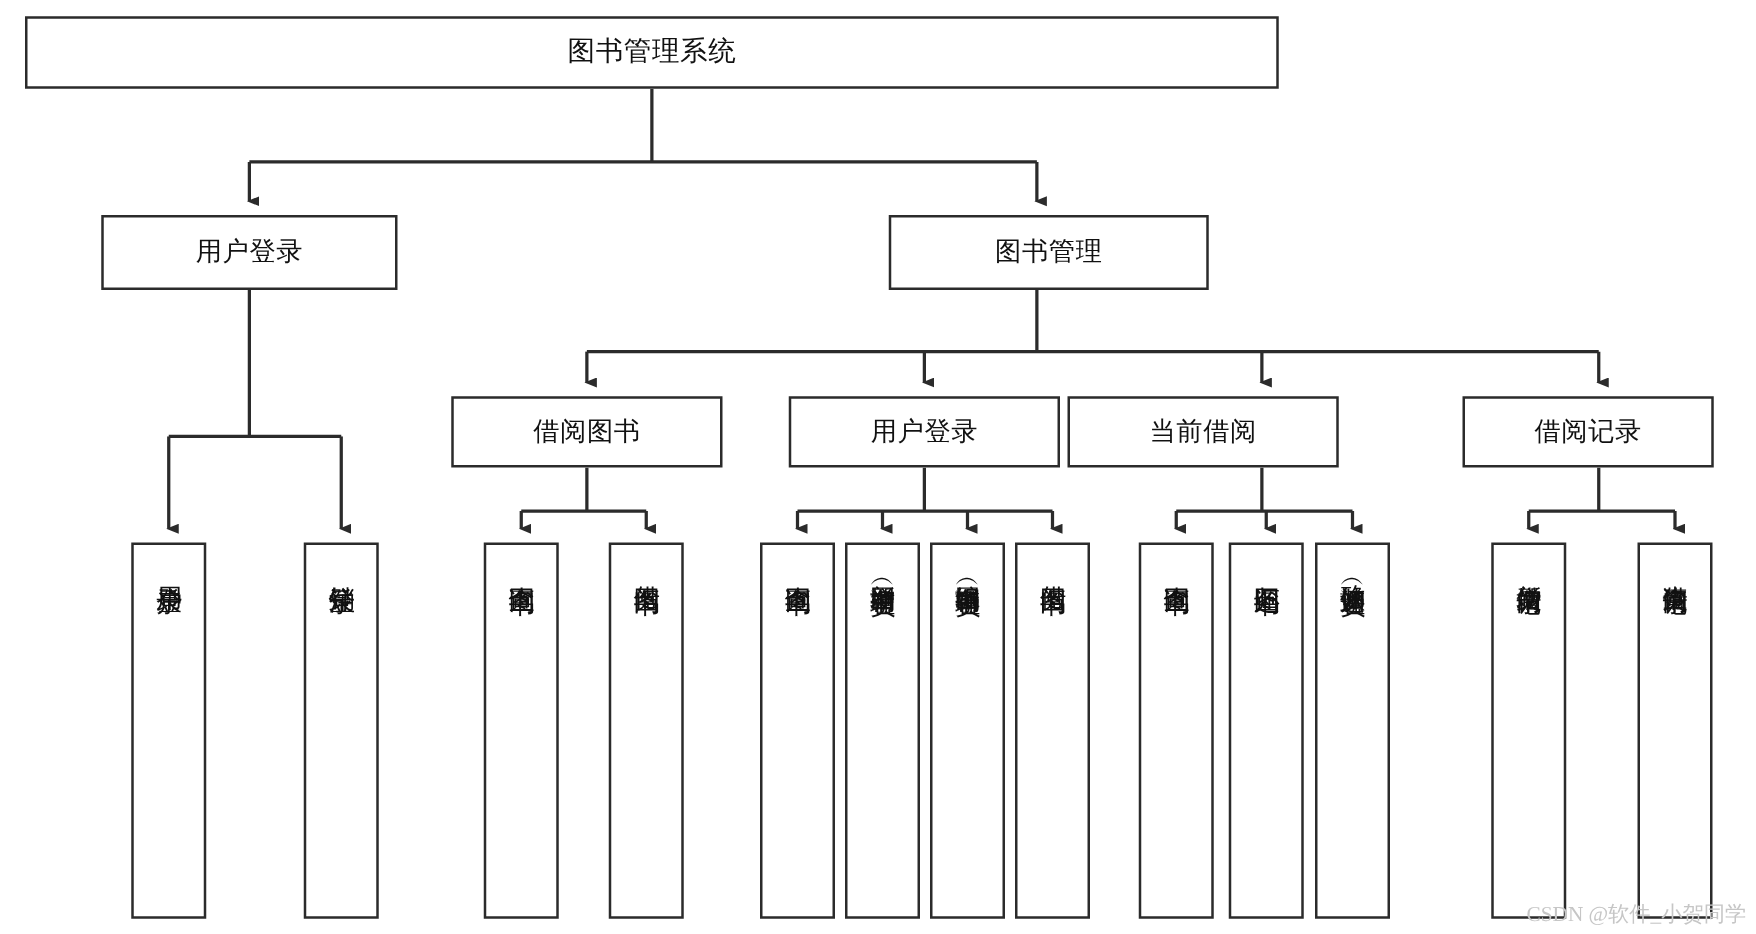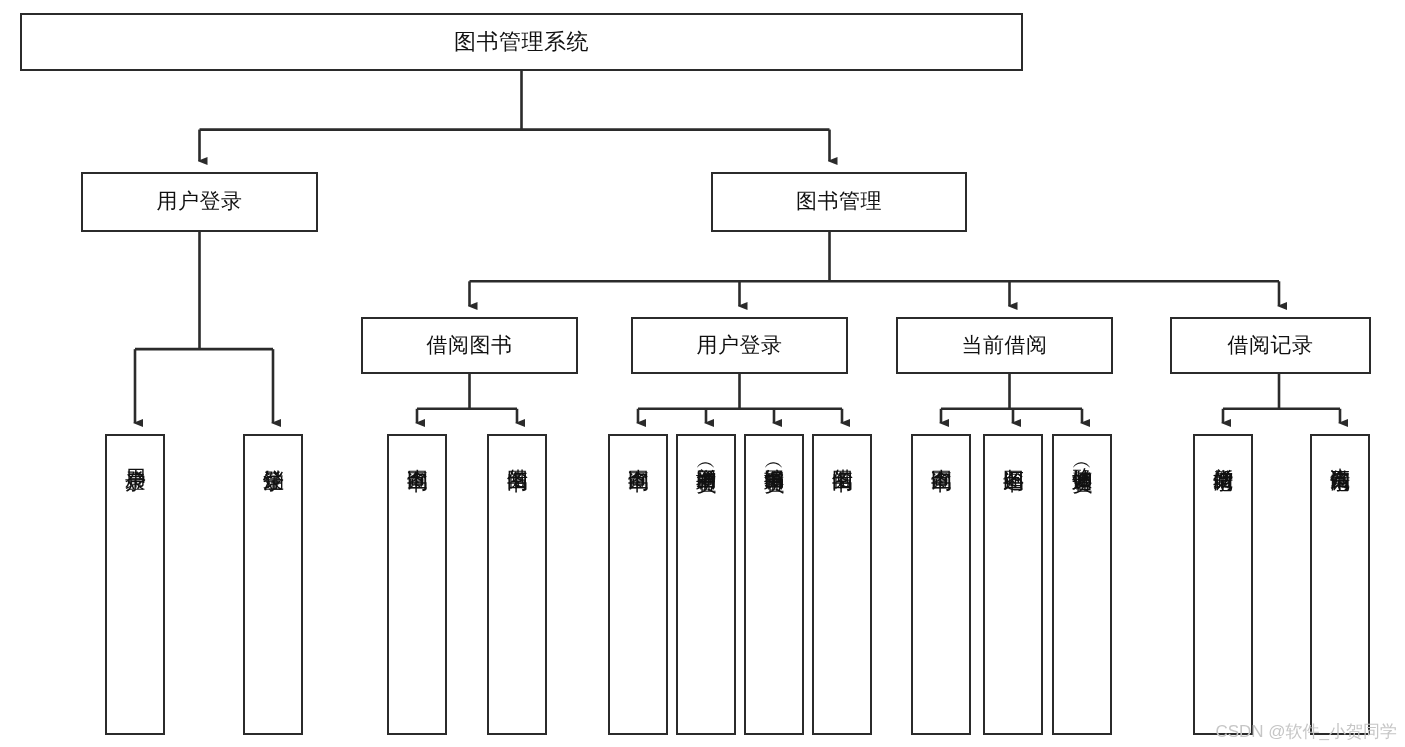--- a/index.html
+++ b/index.html
@@ -62,21 +62,21 @@
     font-size: 20px;
   }
   #watermark {
     position: absolute;
     right: 8px;
     bottom: 4px;
     font-size: 17px;
     color: #c6c6c6;
     z-index: 9;
     white-space: nowrap;
-    font-family: Liberation Sans, sans-serif;
+    font-family: Liberation Serif, serif;
   }
 </style>
 </head>
 <body>
 
 <div id="canvas">
 
   <svg id="edges" viewBox="0 0 1405 747">
     <defs>
       <marker id="arrow" markerWidth="10" markerHeight="10" refX="4" refY="8" orient="auto" markerUnits="userSpaceOnUse">
@@ -122,21 +122,21 @@
       </div>
       <div class="node h" style="left: 711px; top: 172px; width: 256px; height: 60px;">
         <span class="label">图书管理</span>
       </div>
       <div class="node h" style="left: 361px; top: 317px; width: 217px; height: 57px;">
         <span class="label">借阅图书</span>
       </div>
       <div class="node h" style="left: 631px; top: 317px; width: 217px; height: 57px;">
         <span class="label">用户登录</span>
       </div>
-      <div class="node h" style="left: 896px; top: 317px; width: 217px; height: 57px;">
+      <div class="node h" style="left: 854px; top: 317px; width: 217px; height: 57px;">
         <span class="label">当前借阅</span>
       </div>
       <div class="node h" style="left: 1170px; top: 317px; width: 201px; height: 57px;">
         <span class="label">借阅记录</span>
       </div>
       <div class="node v" style="left: 105px; top: 434px; width: 60px; height: 301px;">
         <span class="label">用户登录</span>
       </div>
       <div class="node v" style="left: 243px; top: 434px; width: 60px; height: 301px;">
         <span class="label">注销登录</span>

